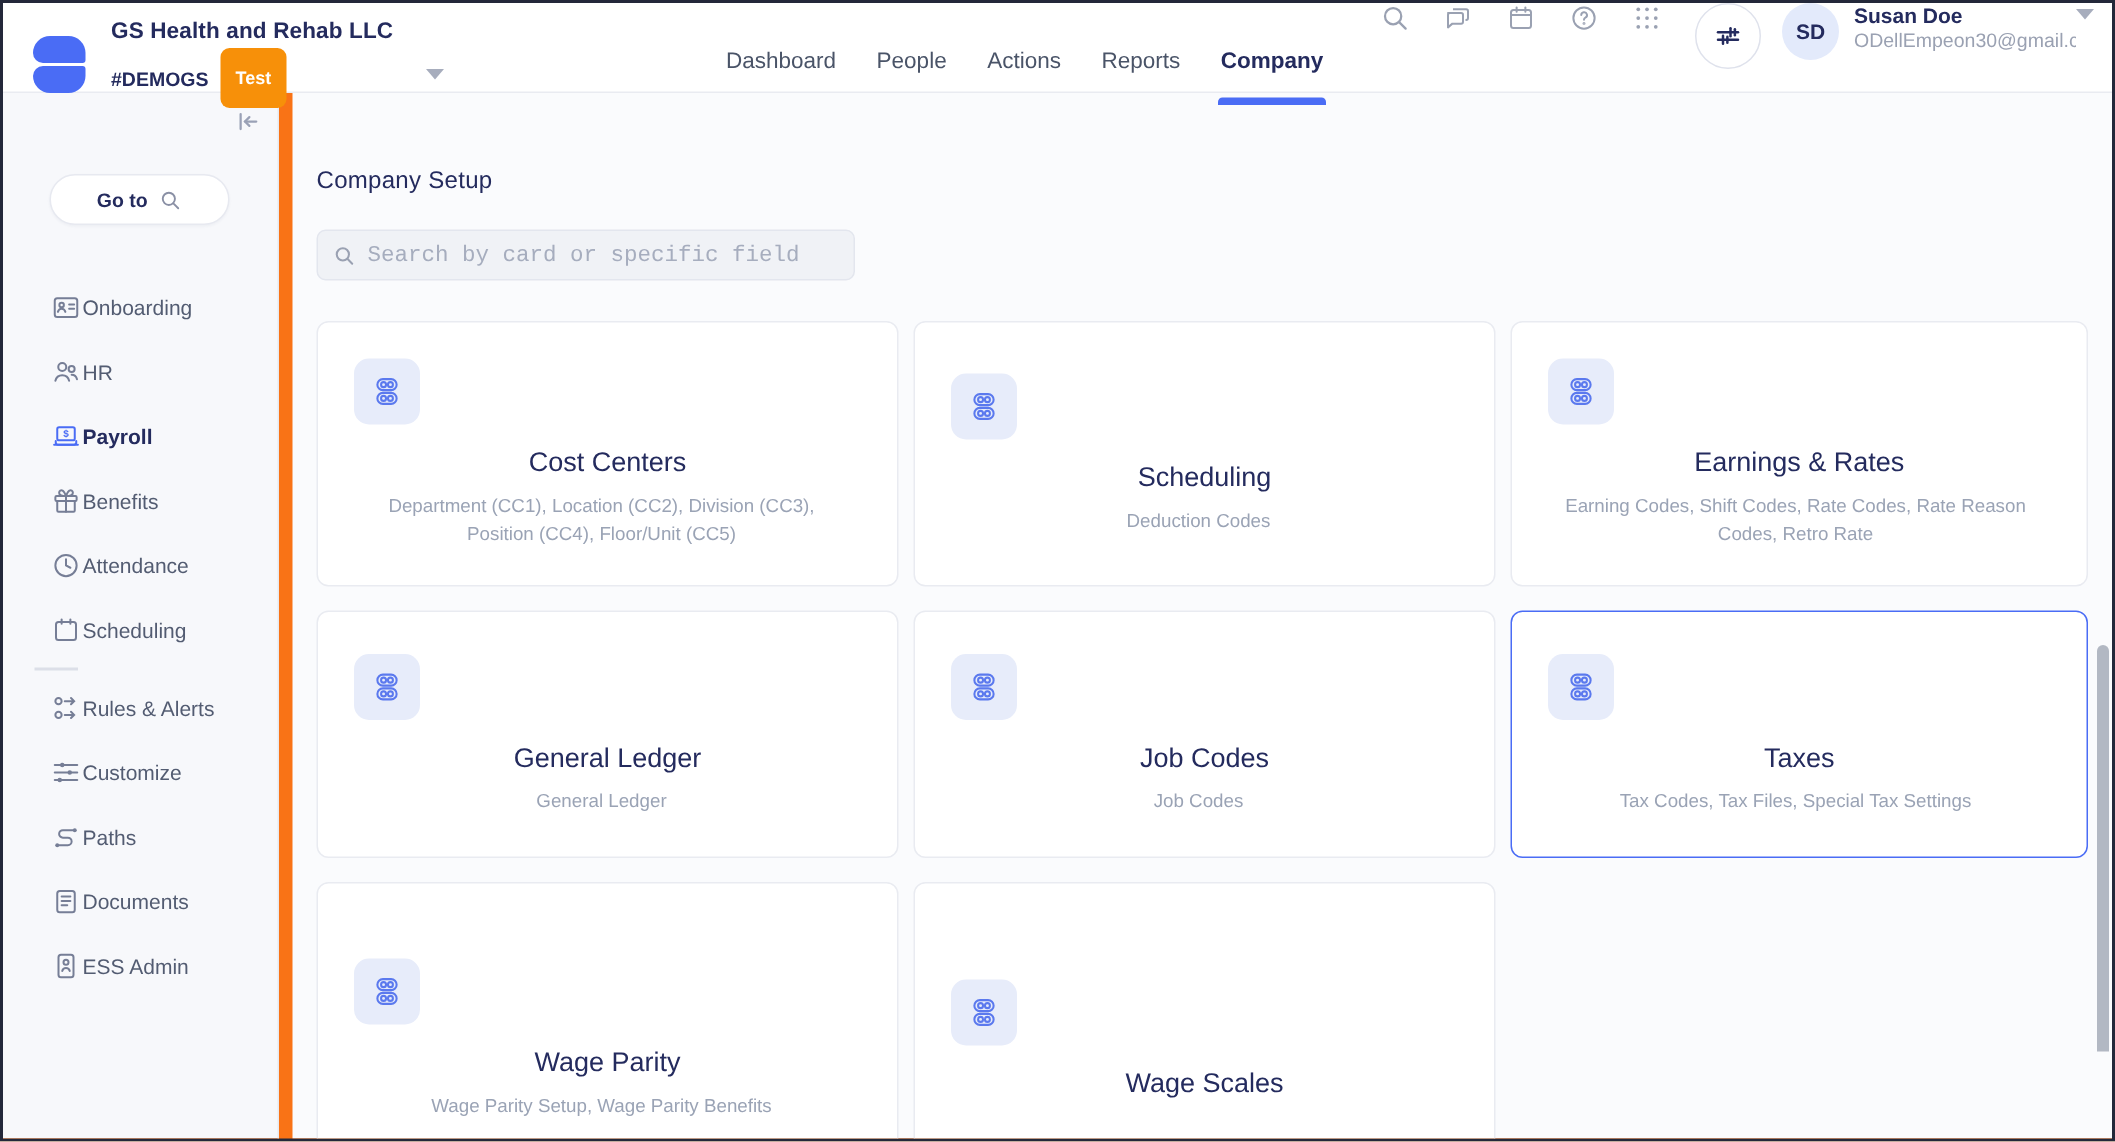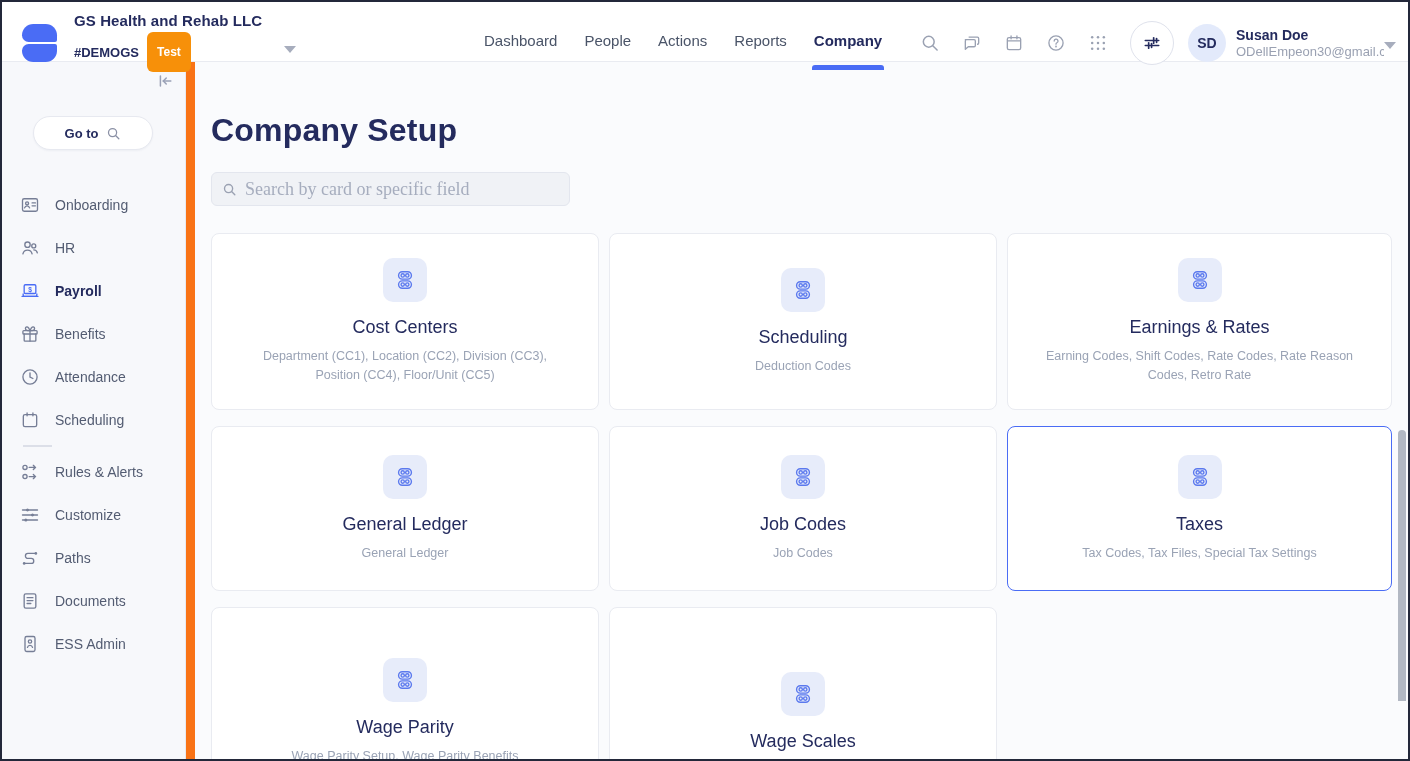--- a/index.html
+++ b/index.html
@@ -17,54 +17,54 @@
   .company-code { font-size:13px; font-weight:bold; color:var(--navy); }
   .badge-test { background:var(--badge); color:#fff; font-size:12px; font-weight:bold; padding:13px 10px; border-radius:6px; }
   .caret { width:0; height:0; border-left:6px solid transparent; border-right:6px solid transparent; border-top:7px solid #a7adbd; display:inline-block; }
   .brand .caret { margin-left:22px; margin-top:14px; }
 
   .nav { position:absolute; left:482px; top:0; height:60px; display:flex; align-items:center; gap:27px; }
   .nav-item { font-size:15px; color:#4a5468; height:60px; display:flex; align-items:center; position:relative; cursor:pointer;margin-top:16px; }
   .nav-item.active { color:var(--navy); font-weight:bold; }
   .nav-item.active::after { content:""; position:absolute; left:-2px; right:-2px; bottom:0; height:5px; background:var(--accent); border-radius:3px 3px 0 0; }
 
-  .header-right { position:absolute; right:12px; top:11px; height:60px; display:flex; align-items:center; }
+  .header-right { position:absolute; right:12px; top:0; height:60px; display:flex; }
   .hicon { width:20px; height:20px; color:#9aa1b2; margin-right:22px; cursor:pointer; flex:none; }
   .circle-btn { width:44px; height:44px; border-radius:50%; border:1px solid #dfe2ec; background:#fff; display:flex; align-items:center; justify-content:center; color:var(--navy); margin-right:14px; cursor:pointer; flex:none; }
   .avatar { width:38px; height:38px; border-radius:50%; background:#e3eafb; color:var(--navy); font-size:14px; font-weight:bold; display:flex; align-items:center; justify-content:center; margin-right:10px; flex:none; }
   .user-block { width:148px; overflow:hidden; white-space:nowrap; }
   .user-name { font-size:14px; font-weight:bold; color:var(--navy); }
   .user-email { font-size:13px; color:#9aa1b2; margin-top:1px; }
   .header-right .caret { margin-left:0; margin-top:4px; }
 
   
   .sidebar { position:absolute; left:0; top:60px; bottom:0; width:184px; background:#f7f8fb; border-right:1px solid #e8eaf0; }
   .collapse-btn { position:absolute; top:9px; right:10px; width:20px; height:20px; color:#9aa1b6; cursor:pointer; }
   .goto-pill { position:absolute; left:31px; top:54px; width:120px; height:34px; background:#fff; border:1px solid #e7e9f0; border-radius:18px; display:flex; align-items:center; justify-content:center; gap:8px; box-shadow:0 1px 2px rgba(40,50,90,.05); cursor:pointer; }
   .goto-pill span { font-size:13px; font-weight:bold; color:var(--navy); }
   .goto-pill svg { width:15px; height:15px; color:#8a90a5; }
   .side-menu { position:absolute; left:0; top:121px; right:0; list-style:none; }
-  .side-item { height:43px; display:flex; align-items:center; padding-left:18px; gap:15px; cursor:pointer; }
+  .side-item { height:43px; display:flex; align-items:center; padding-left:32px; gap:1px; cursor:pointer; }
   .side-item svg { width:20px; height:20px; color:#767e96; flex:none; }
   .side-item span { font-size:14px; color:#535c72; }
   .side-item.active svg { color:var(--accent); }
   .side-item.active span { color:var(--navy); font-weight:bold; }
   .side-divider { height:9px; display:flex; align-items:center; padding-left:21px; }
   .side-divider i { display:block; width:29px; height:2px; background:#dcdfe8; }
 
   
   .main { position:absolute; left:193px; top:60px; right:0; bottom:0; background:#fafbfd; overflow:hidden; }
-  .page-title { margin:50px 0 16px 16px; font-size:32px; font-weight:bold; color:var(--navy); letter-spacing:.2px; }
+  .page-title { margin:50px 0 16px 16px; font-size:16px; font-weight:normal; color:var(--navy); letter-spacing:.2px; }
   .search-box { margin:23px 0 0 16px; width:359px; height:34px; background:#f0f2f6; border:1px solid #e3e6ee; border-radius:6px; display:flex; align-items:center; padding:0 10px; gap:8px; }
   .search-box svg { width:15px; height:15px; color:#9aa1b2; flex:none; }
-  .search-box input { border:0; background:transparent; outline:none; font-size:18px; color:#394056; width:100%; font-family:Liberation Serif, serif; }
+  .search-box input { border:0; background:transparent; outline:none; font-size:15px; color:#394056; width:100%; font-family:Liberation Mono, monospace; }
   .search-box input::placeholder { color:#a6adbe; }
 
   .cards-grid { margin:27px 0 0 16px; width:1181px; display:grid; grid-template-columns:388px 388px 385px; grid-template-rows:177px 165px 210px; column-gap:10px; row-gap:16px; }
-  .card { background:#fff; border:1px solid #e9ebf1; border-radius:8px; display:flex; flex-direction:column; align-items:center; justify-content:center; text-align:center; padding:12px 24px; cursor:pointer; }
+  .card { background:#fff; border:1px solid #e9ebf1; border-radius:8px; display:flex; flex-direction:column; justify-content:center; text-align:center; padding:12px 24px; cursor:pointer; }
   .card.selected { border:1px solid var(--accent); }
   .tile { width:44px; height:44px; background:#e7ecfa; border-radius:10px; display:flex; align-items:center; justify-content:center; color:#5b79ee; flex:none; }
   .card-title { margin-top:15px; font-size:18px; color:var(--navy); font-weight:500; }
   .card-sub { margin-top:9px; font-size:12.5px; line-height:1.5; color:#9aa3b5; max-width:330px; min-height:0; }
   .card-sub:empty { display:none; }
 
   .scroll-thumb { position:absolute; right:2px; top:428px; width:8px; height:271px; background:#b2b8c3; border-radius:4px 4px 0 0; }
 </style>
 </head>
 <body>

